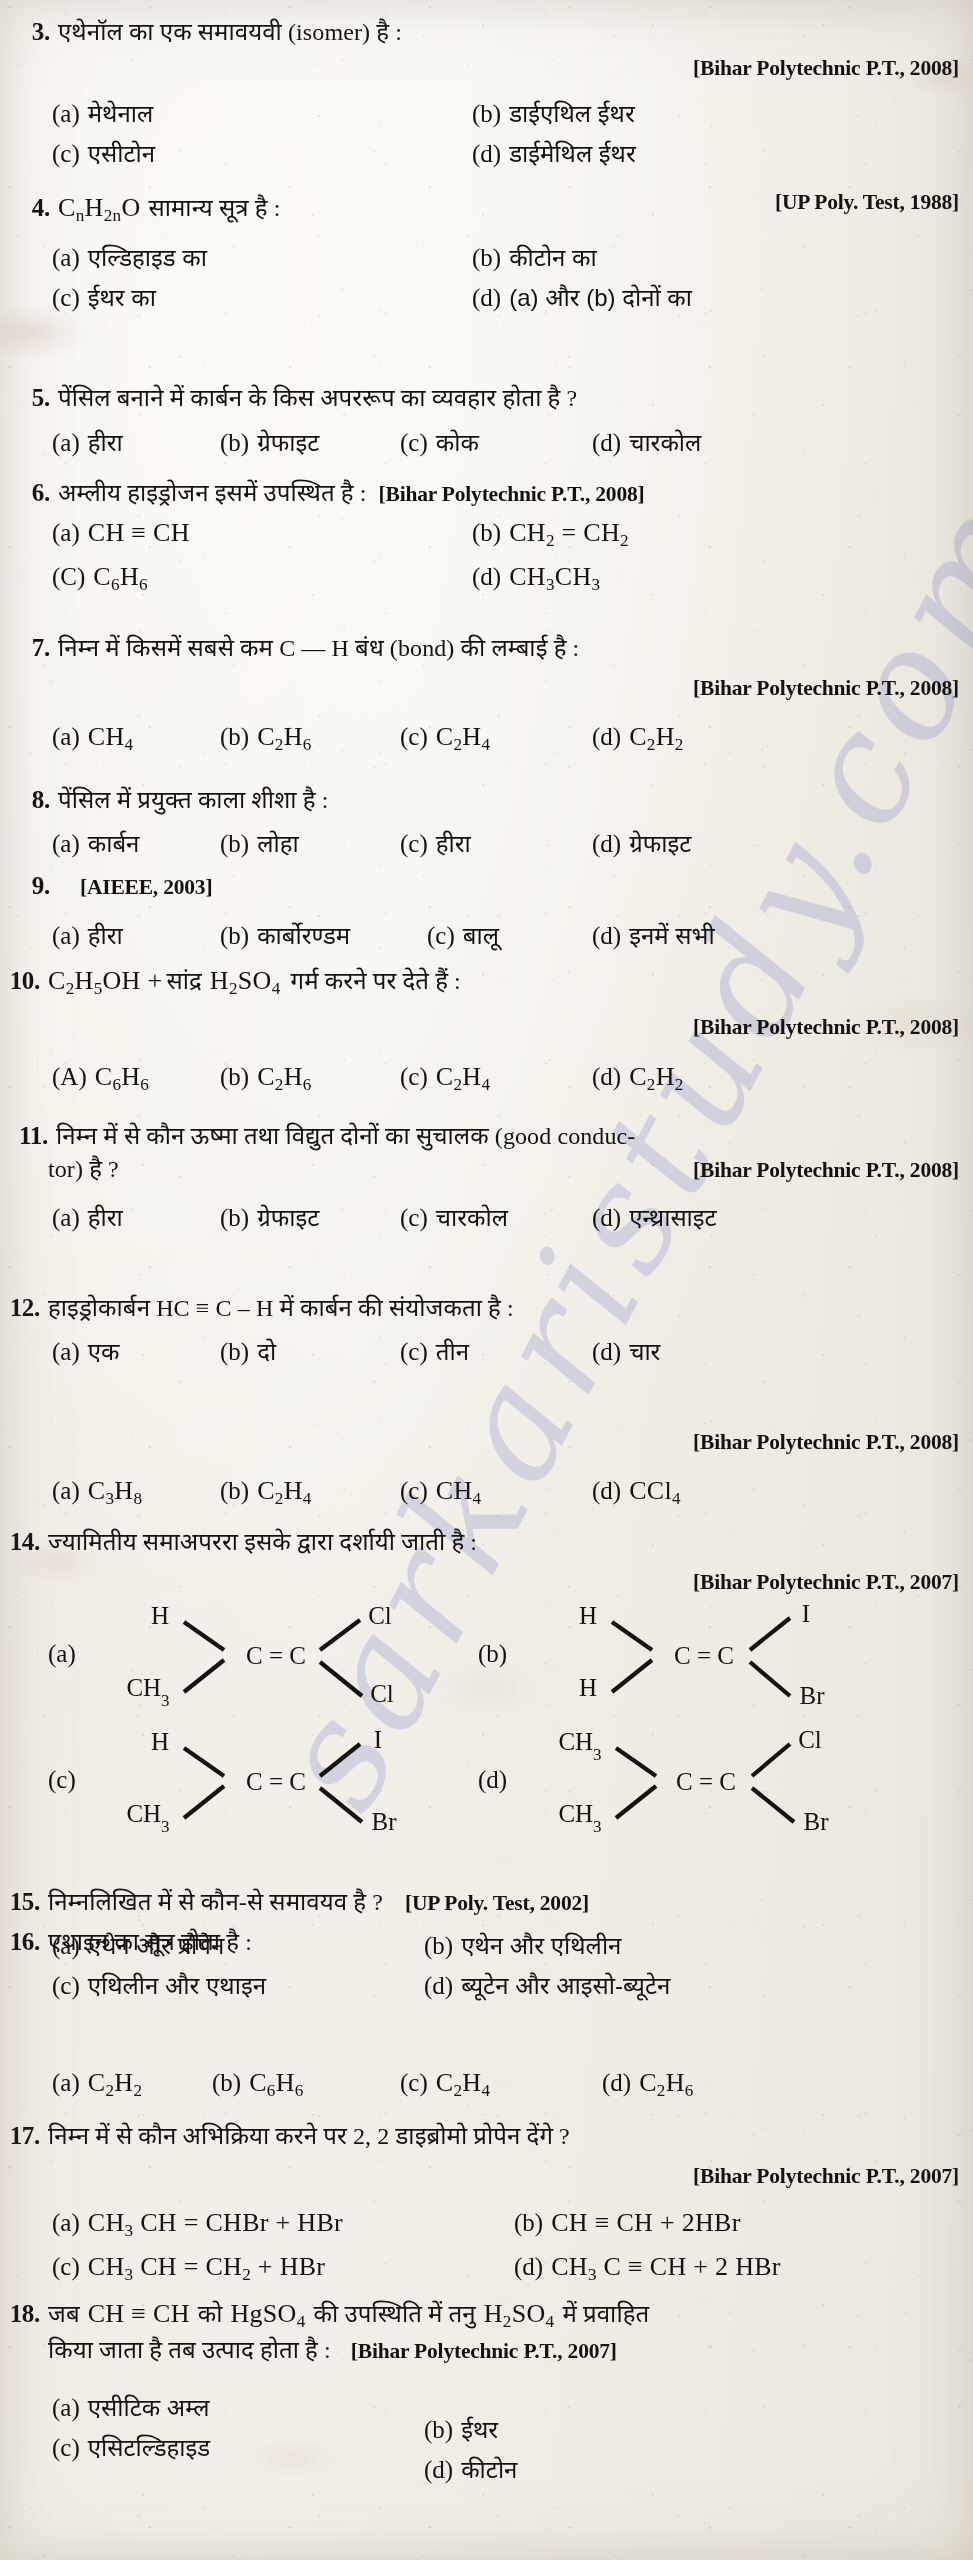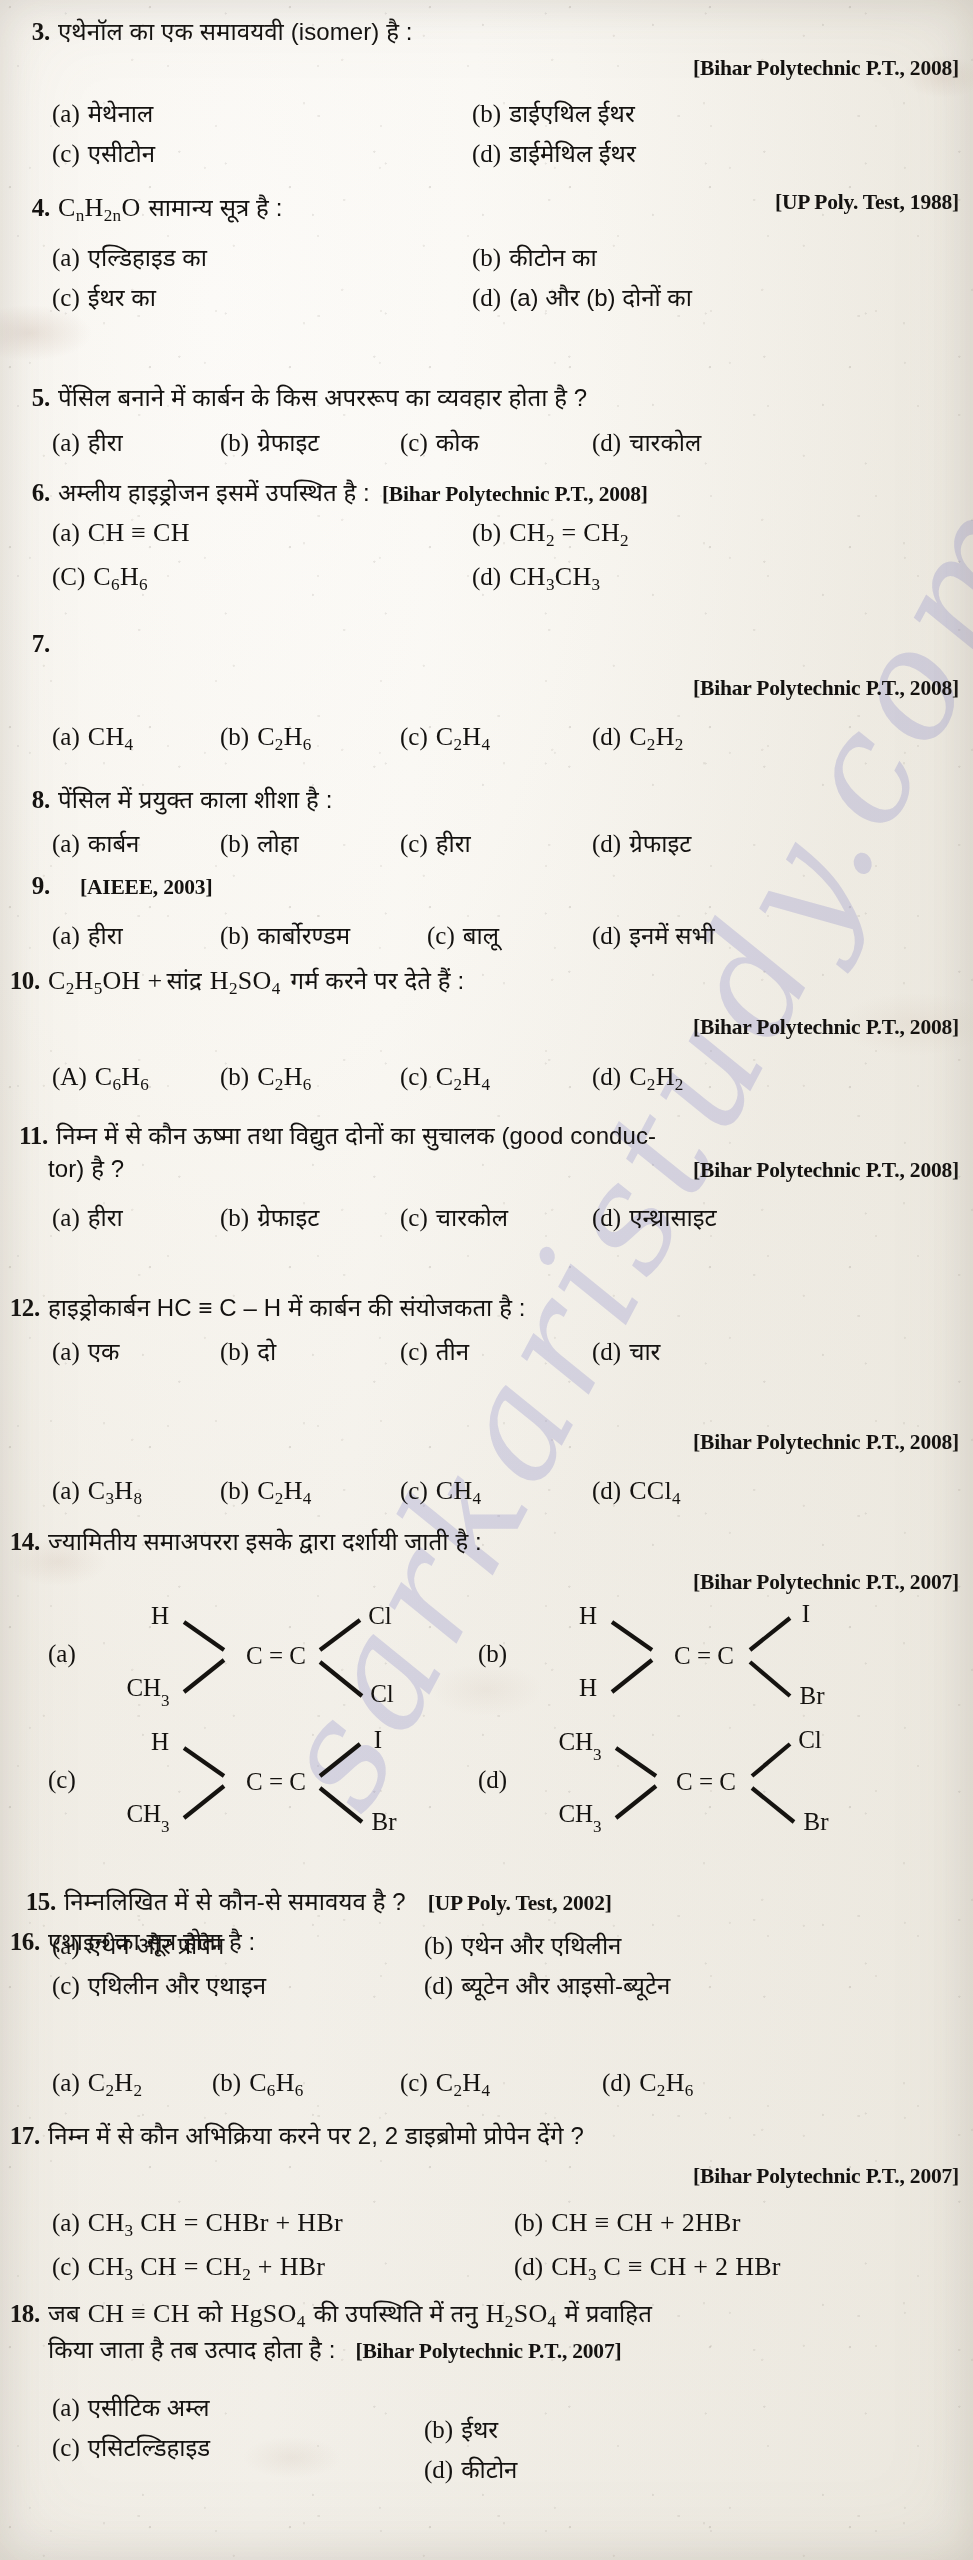--- a/index.html
+++ b/index.html
@@ -97,21 +97,21 @@
     width: 44px;
     text-align: right;
     flex: 0 0 44px;
     padding-right: 8px;
     letter-spacing: -.3px;
   }
   .qtext {
     font-size: 25px;
     letter-spacing: .1px;
   }
-  .hin { font-family: Liberation Sans, sans-serif; font-size: 24px; }
+  .hin { font-family: Liberation Serif, serif; font-size: 24px; }
   .src {
     font-family: "Liberation Serif", "DejaVu Serif", serif;
     font-weight: bold;
     font-size: 21.5px;
     letter-spacing: -.2px;
     white-space: nowrap;
   }
   .srcrow {
     position: absolute;
     right: 14px;
@@ -290,20 +290,21 @@
       <span class="opt c2">
         <span class="lbl">(d)</span>
         <span class="form">CH<sub>3</sub>CH<sub>3</sub></span>
       </span>
     </div>
   </div>
 
   <div class="q" style="top:630px">
     <div class="qline" style="padding-left:14px">
       <span class="qnum">7.</span>
+      <span class="qtext hin">निम्न में किसमें सबसे कम C — H बंध (bond) की लम्बाई है :</span>
     </div>
   </div>
   <div class="srcrow" style="top:676px">[Bihar Polytechnic P.T., 2008]</div>
   <div class="opts" style="top:722px">
     <div class="optrow" style="height:44px">
       <span class="opt f1">
         <span class="lbl">(a)</span>
         <span class="form">CH<sub>4</sub></span>
       </span>
       <span class="opt f2">
@@ -549,21 +550,21 @@
       <line x1="88" y1="100" x2="128" y2="68" stroke="#151310" stroke-width="4.2"></line>
       <text x="148" y="72">C = C</text>
       <text x="282" y="30" text-anchor="middle">Cl</text>
       <text x="288" y="112" text-anchor="middle">Br</text>
       <line x1="224" y1="58" x2="262" y2="26" stroke="#151310" stroke-width="4.2"></line>
       <line x1="224" y1="70" x2="266" y2="104" stroke="#151310" stroke-width="4.2"></line>
     </svg>
   </div>
 
   <div class="q" style="top:1884px">
-    <div class="qline" style="padding-left:20px">
+    <div class="qline" style="padding-left:4px">
       <span class="qnum">15.</span>
       <span class="qtext hin">निम्नलिखित में से कौन-से समावयव है ?</span>
       <span class="src" style="margin-left:22px">[UP Poly. Test, 2002]</span>
     </div>
   </div>
   <div class="opts" style="top:1928px">
     <div class="optrow">
       <span class="opt c1">
         <span class="lbl">(a)</span>
         <span class="otxt">एथेन और प्रोपेन</span>

